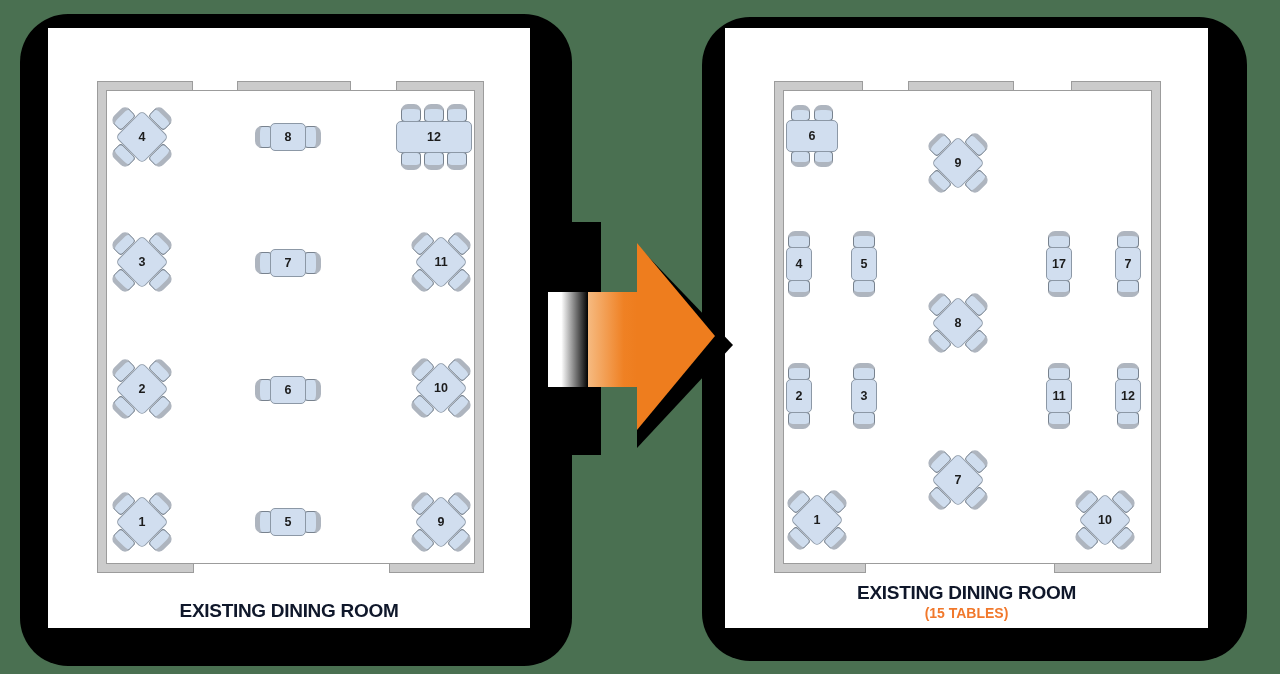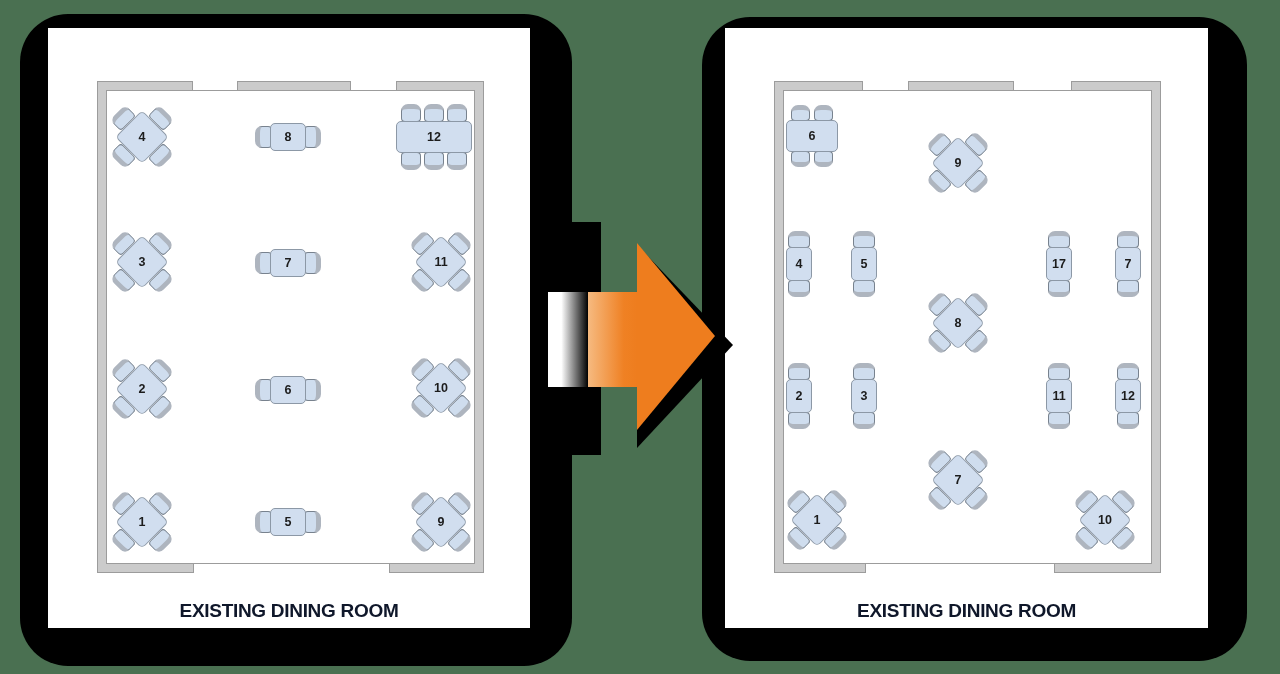--- a/index.html
+++ b/index.html
@@ -267,20 +267,21 @@
         </div>
         <div class="tbl v2" style="left: 331px; top: 141px; width: 28px; height: 66px;">
           <div class="chair bt" style="left: 3px; top: 0px; width: 22px; height: 17px;"></div>
           <div class="chair bb" style="left: 3px; top: 49px; width: 22px; height: 17px;"></div>
           <div class="surf" style="left: 1px; top: 16px; width: 26px; height: 34px;"></div>
           <span class="num">7</span>
         </div>
       </div>
     <div class="caption">
       <div class="title">EXISTING DINING ROOM</div>
+      <div class="subtitle" style="color: rgb(241, 120, 43);">(15 TABLES)</div>
     </div>
   </div>
 
   <svg id="arrow-svg" width="205" height="250" viewBox="0 0 205 250">
     <defs>
       <linearGradient id="shaftGrad" x1="0" y1="0" x2="1" y2="0">
         <stop offset="0" stop-color="#ffffff"></stop>
         <stop offset="0.15" stop-color="#ffffff"></stop>
         <stop offset="0.45" stop-color="#f6bа80"></stop>
         <stop offset="0.45" stop-color="#f6ba80"></stop>

